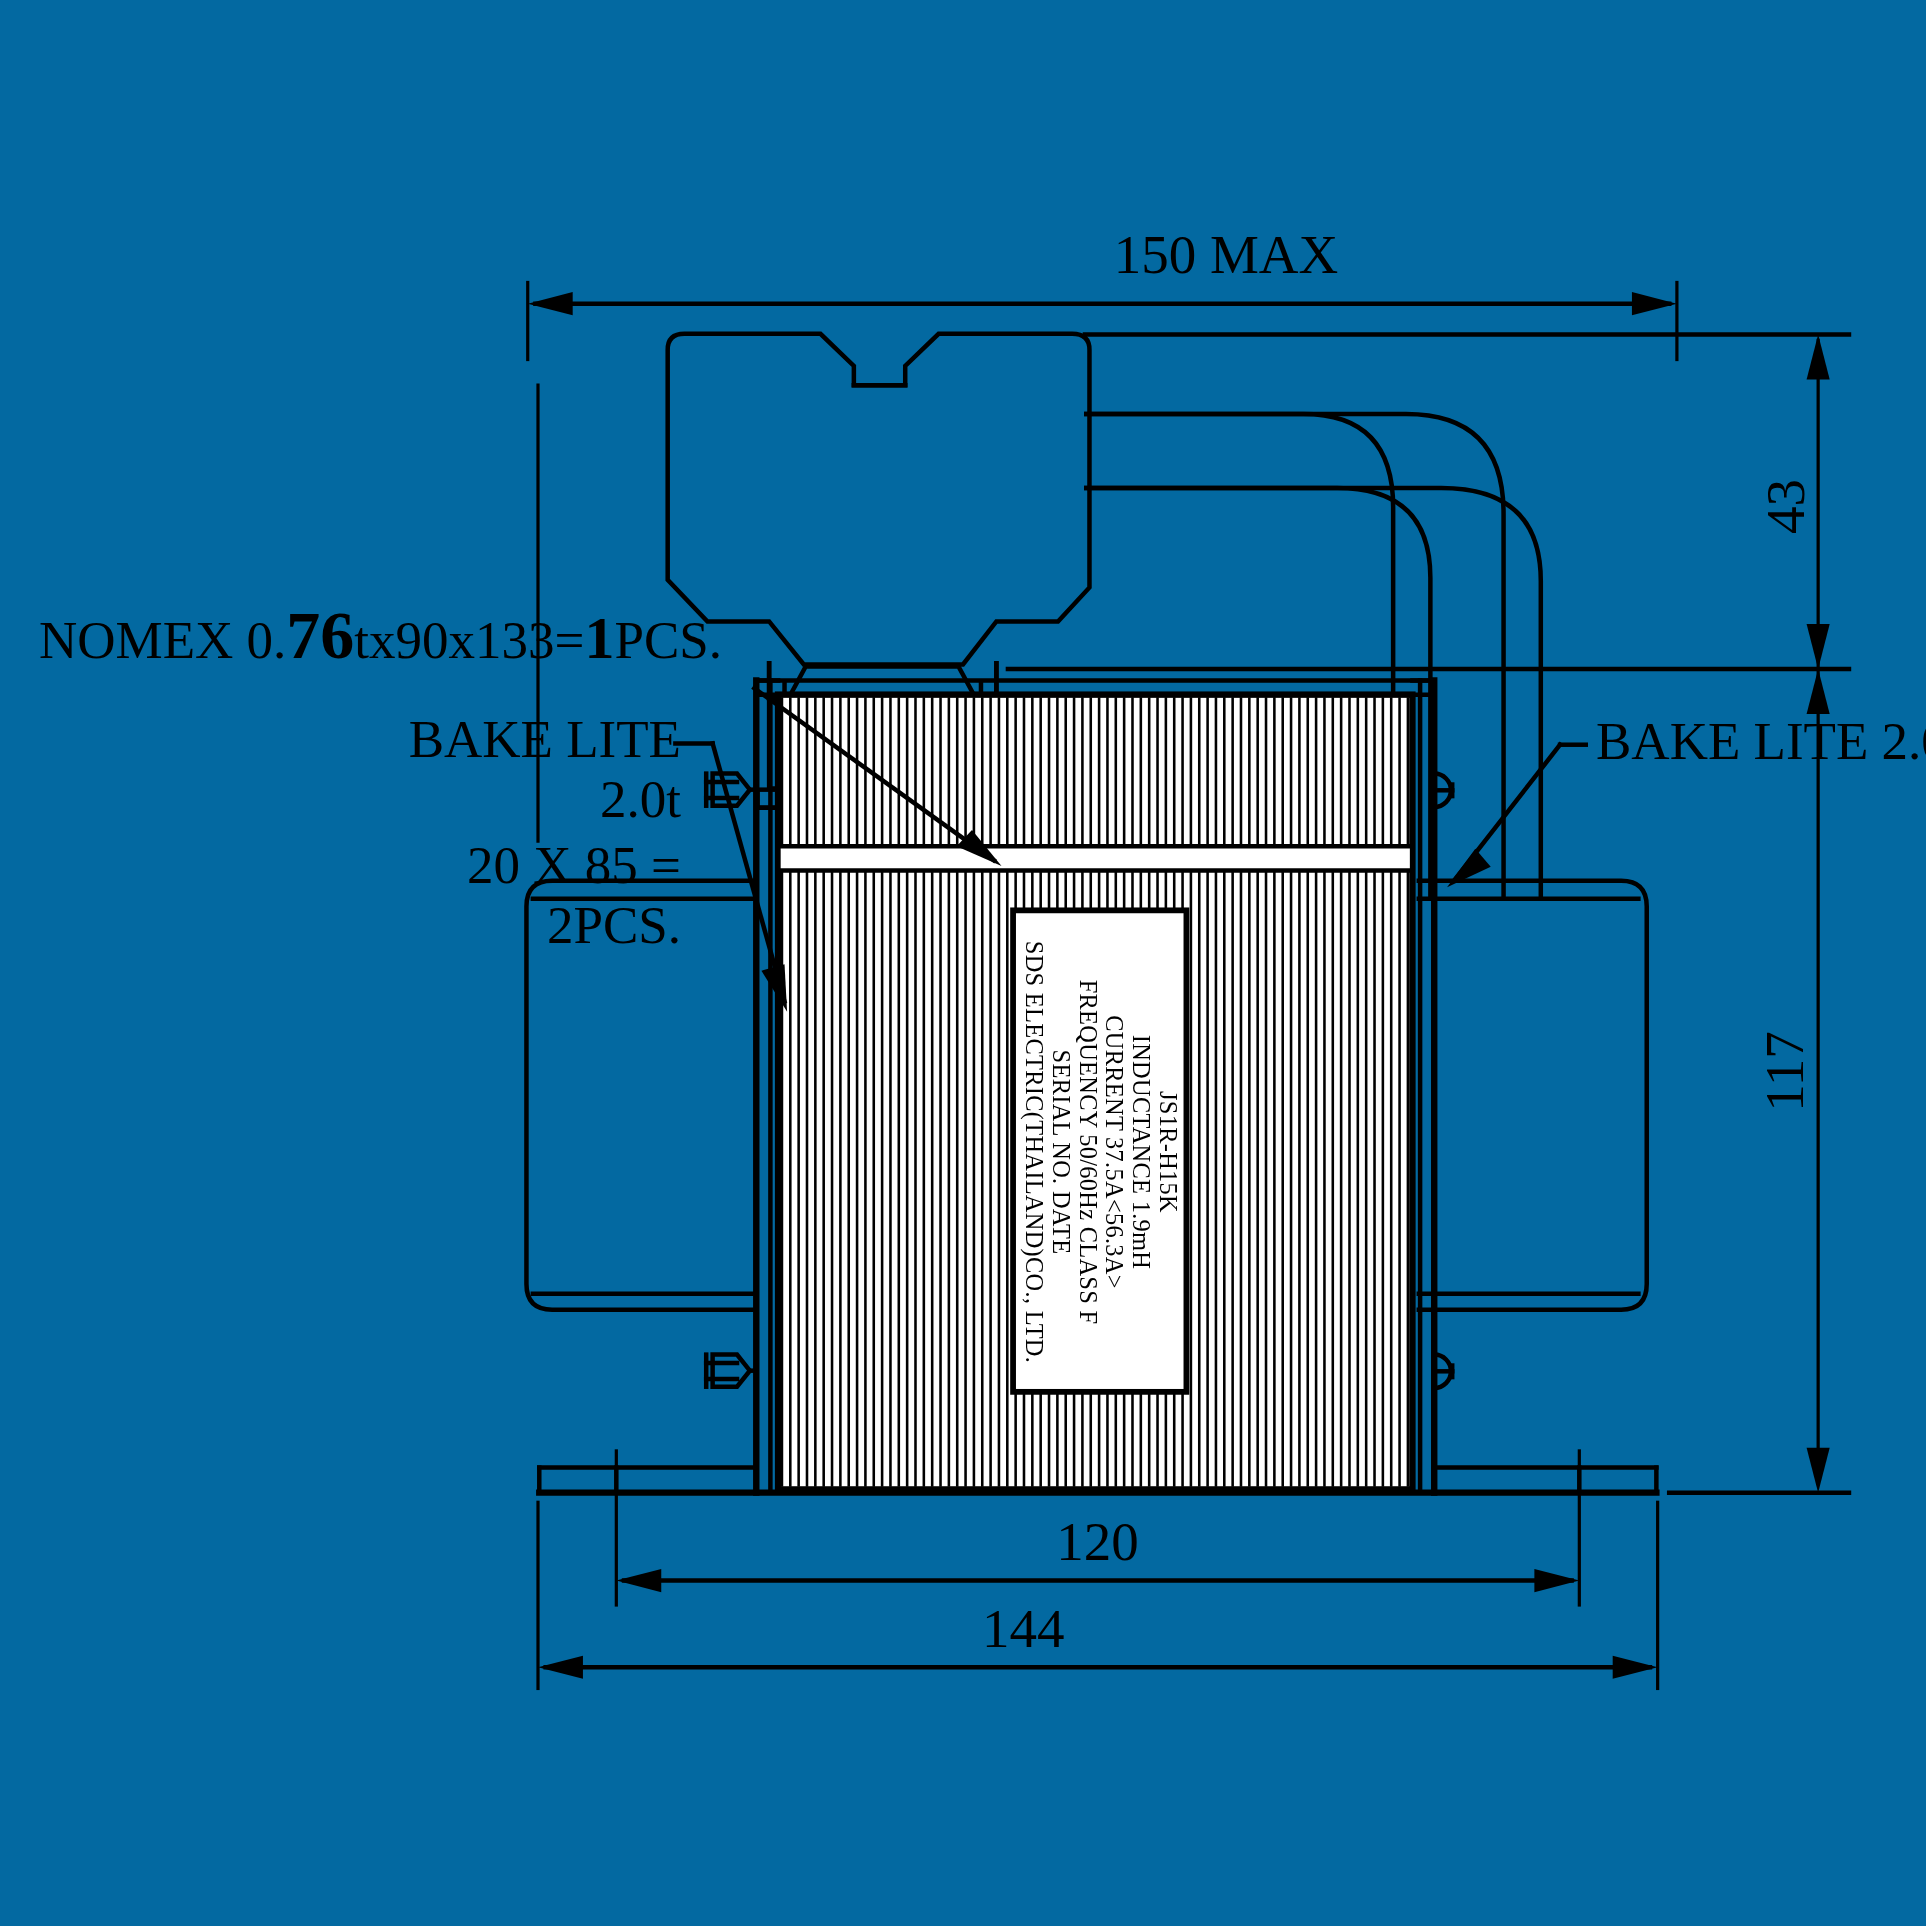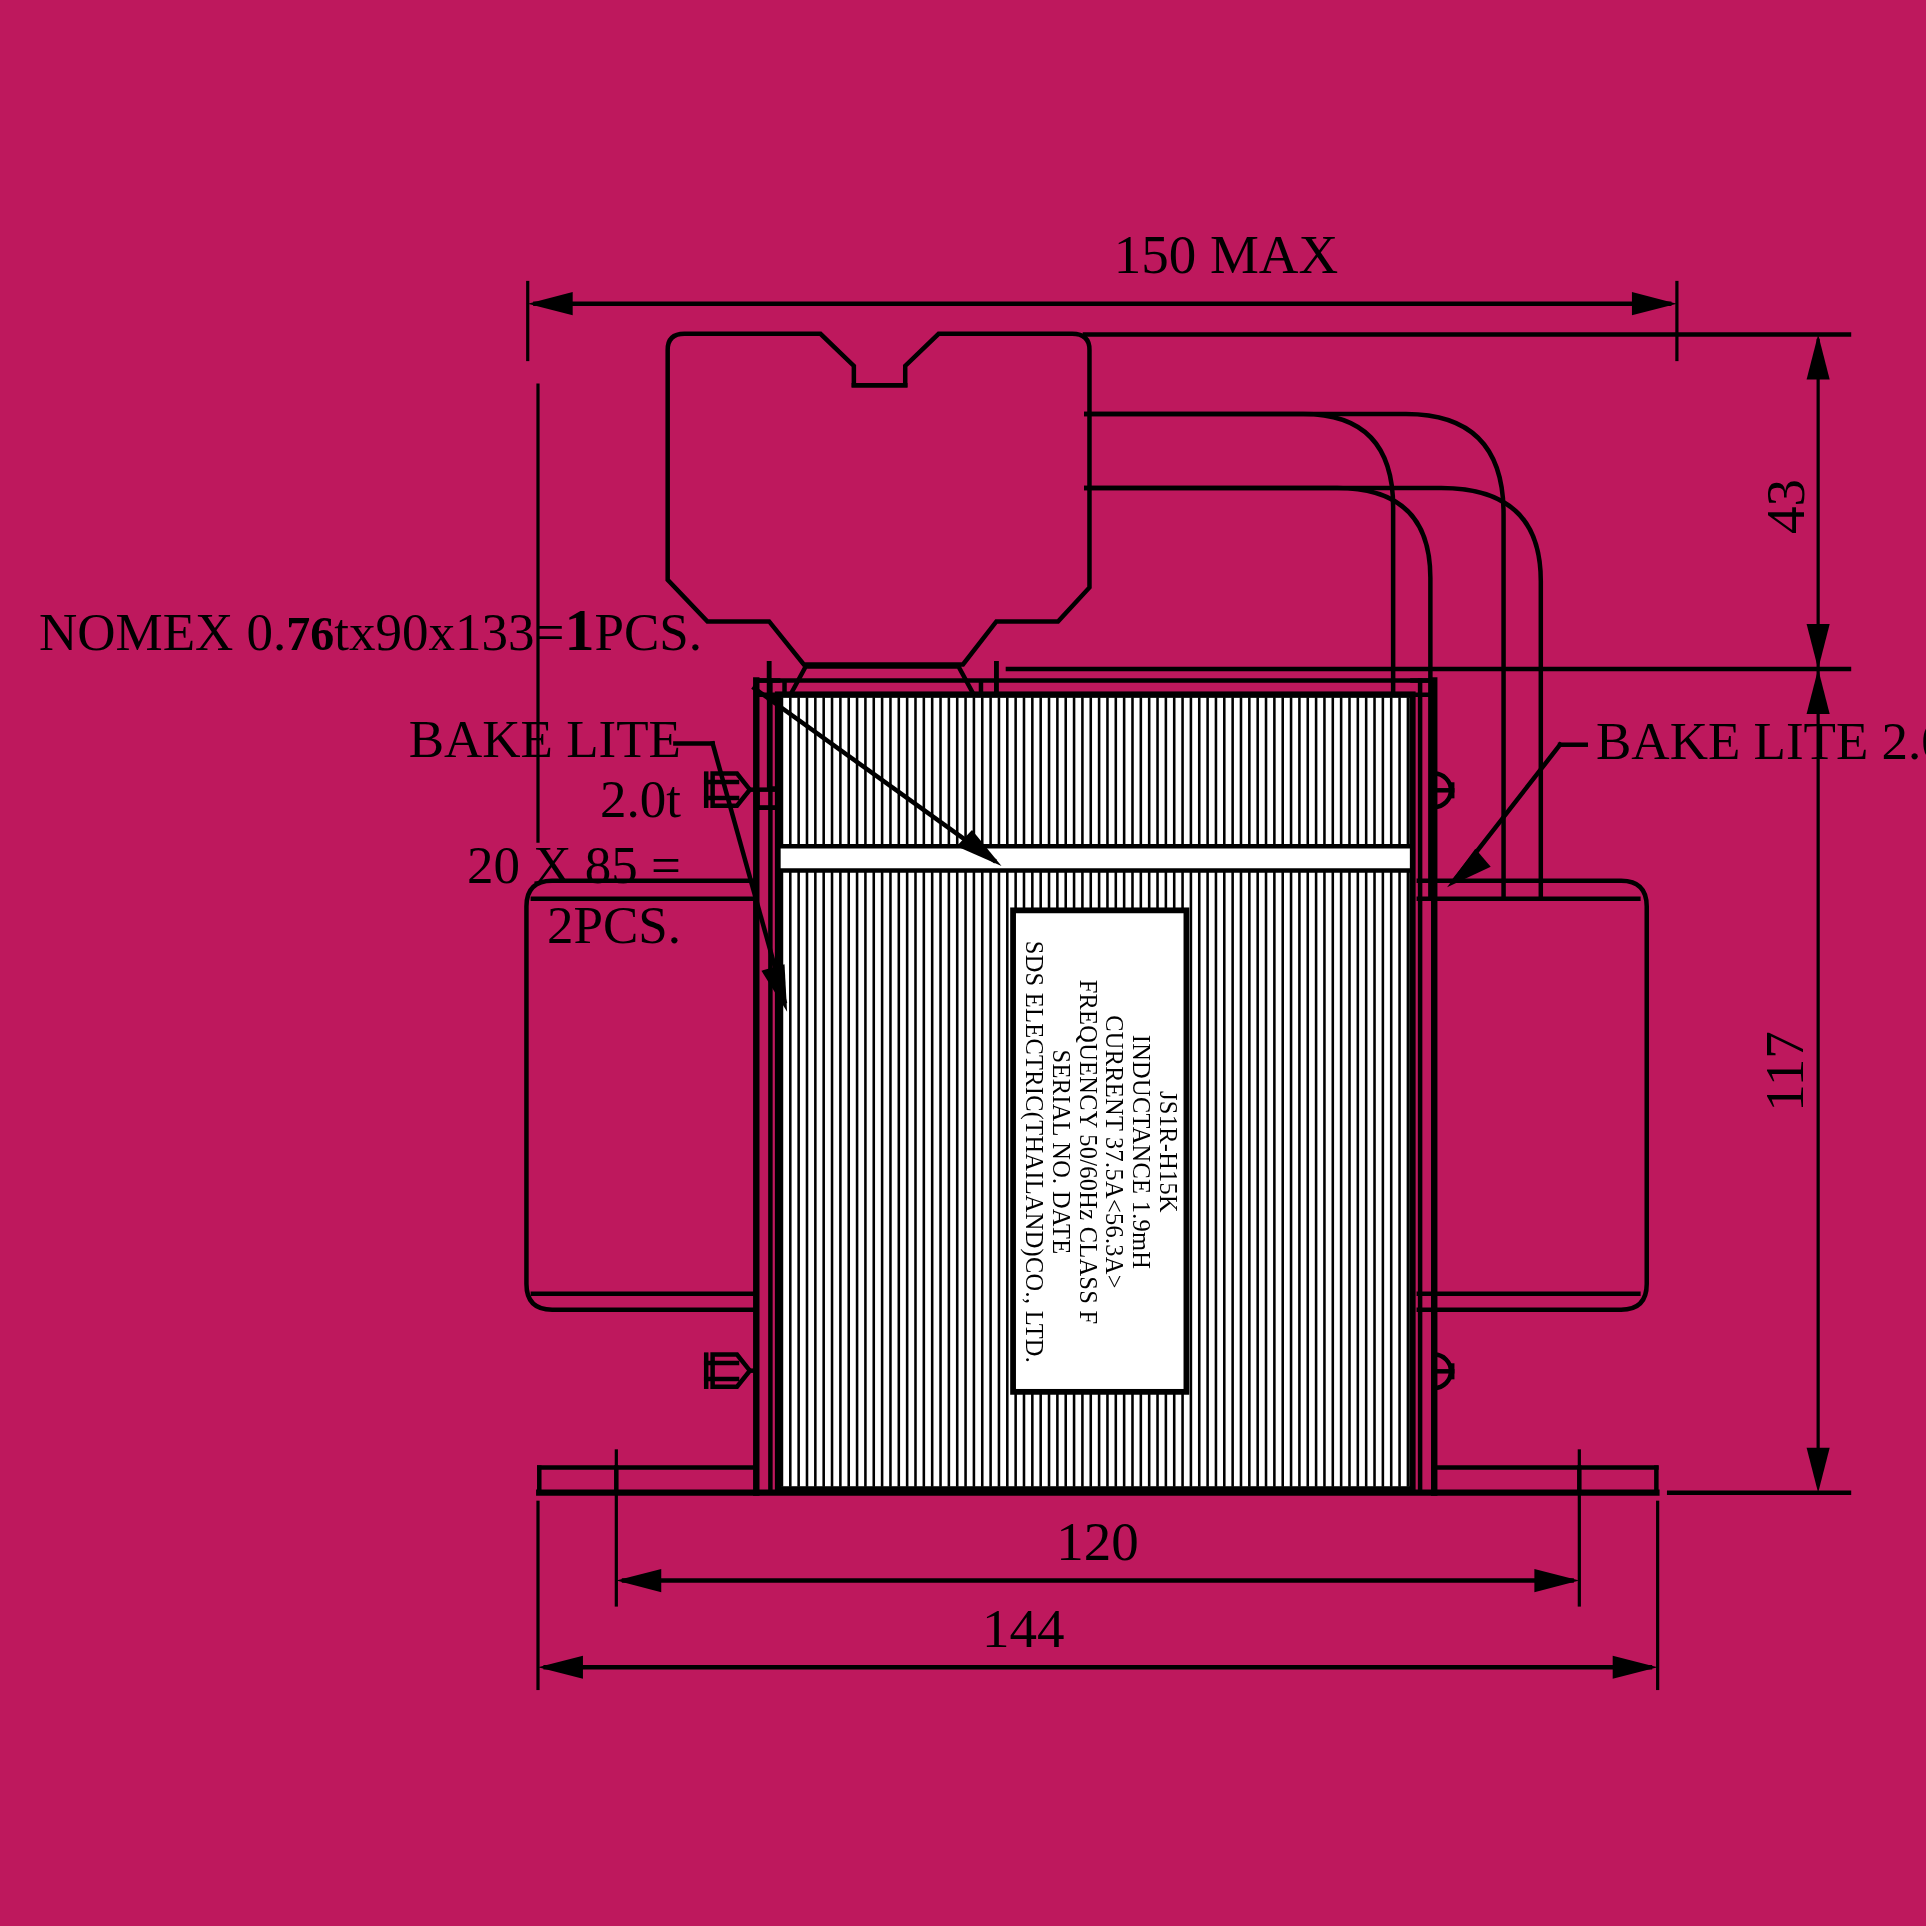--- a/index.html
+++ b/index.html
@@ -1,19 +1,19 @@
 <!DOCTYPE html>
 <html style="font-size:10.3px"><head>
 <meta charset="utf-8">
 <title>Reactor Outline Drawing</title>
 <style>
   html,body{margin:0;padding:0;background:#ffffff;}
   body{width:1926px;height:1926px;overflow:hidden;
        font-family:"Liberation Serif","DejaVu Serif",serif;}
-  #stage{position:relative;width:1926px;height:1926px;background:#be185d;}
+  #stage{position:relative;width:1926px;height:1926px;background:#0369a1;}
   svg#dwg{position:absolute;left:0;top:0;width:1926px;height:1926px;display:block;}
   .ln{stroke:#000;fill:none;stroke-linecap:square;}
   .thin{stroke-width:5;}
   .med{stroke-width:7;}
   .thick{stroke-width:10;}
   .hatch{stroke:#000;stroke-width:4;}
   .wht{fill:#ffffff;stroke:#000;}
   .nofill{fill:none;}
   .txt{font-family:"Liberation Serif","DejaVu Serif",serif;fill:#000;}
   .dimtxt{font-size:55px;}
@@ -337,21 +337,21 @@
 
 <div style="position:absolute;left:1714px;top:1040px;width:141px;text-align:center;
             transform:rotate(-90deg);transform-origin:center center;" class="txt dimtxt">117</div>
 
 <div style="position:absolute;left:982px;top:1510px;width:231px;text-align:center;" class="txt dimtxt">120</div>
 
 <div style="position:absolute;left:982px;top:1597px;width:231px;text-align:left;" class="txt dimtxt">144</div>
 
 
 <div style="position:absolute;left:39px;top:596px;white-space:nowrap;" class="txt notetxt">
-  <span>NOMEX 0.</span><span class="bold" style="font-size:48px;">76</span><span>tx90x133=</span><span class="bold" style="font-size:60px;">1</span><span>PCS.</span>
+  <span>NOMEX 0.</span><span class="bold" style="font-size:68px;">76</span><span>tx90x133=</span><span class="bold" style="font-size:60px;">1</span><span>PCS.</span>
 </div>
 
 <div style="position:absolute;left:321px;top:709px;width:360px;text-align:right;" class="txt notetxt">BAKE LITE 2.0t</div>
 <div style="position:absolute;left:321px;top:835px;width:360px;text-align:right;" class="txt notetxt">20 X 85 = 2PCS.</div>
 
 <div style="position:absolute;left:1596px;top:711px;white-space:nowrap;" class="txt notetxt">BAKE LITE 2.0t</div>
 
 <div id="plate-text" style="position:absolute;left:1020px;top:917px;width:161px;height:469px;overflow:hidden;">
       <div style="position:absolute;left:134px;top:0;width:27px;height:469px;">
         <div style="position:absolute;left:50%;top:50%;transform:translate(-50%,-50%) rotate(90deg);transform-origin:center center;white-space:nowrap;font-family:'Liberation Serif','DejaVu Serif',serif;font-size:24.4px;color:#000;letter-spacing:0.3px;">JS1R-H15K</div>

